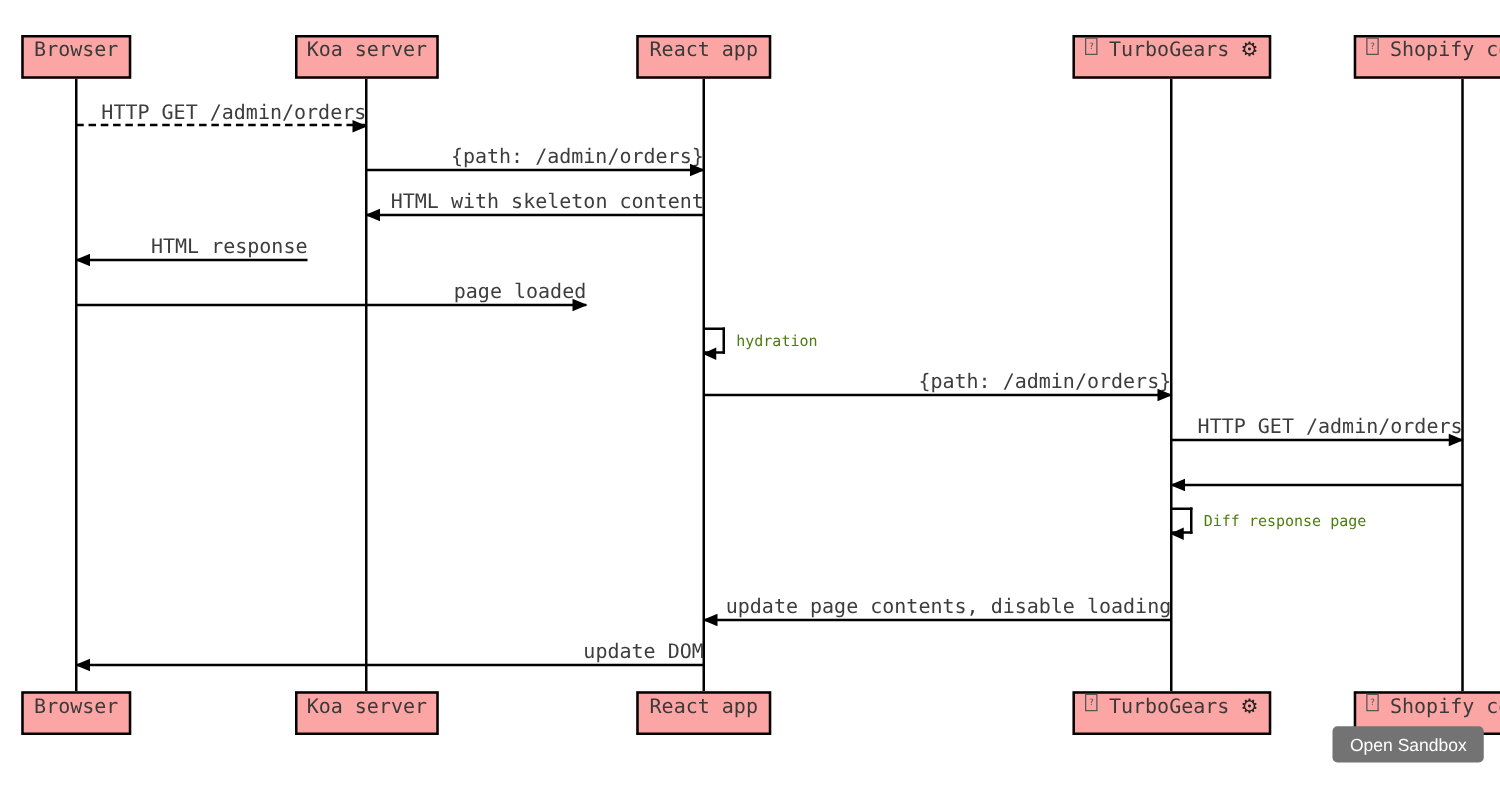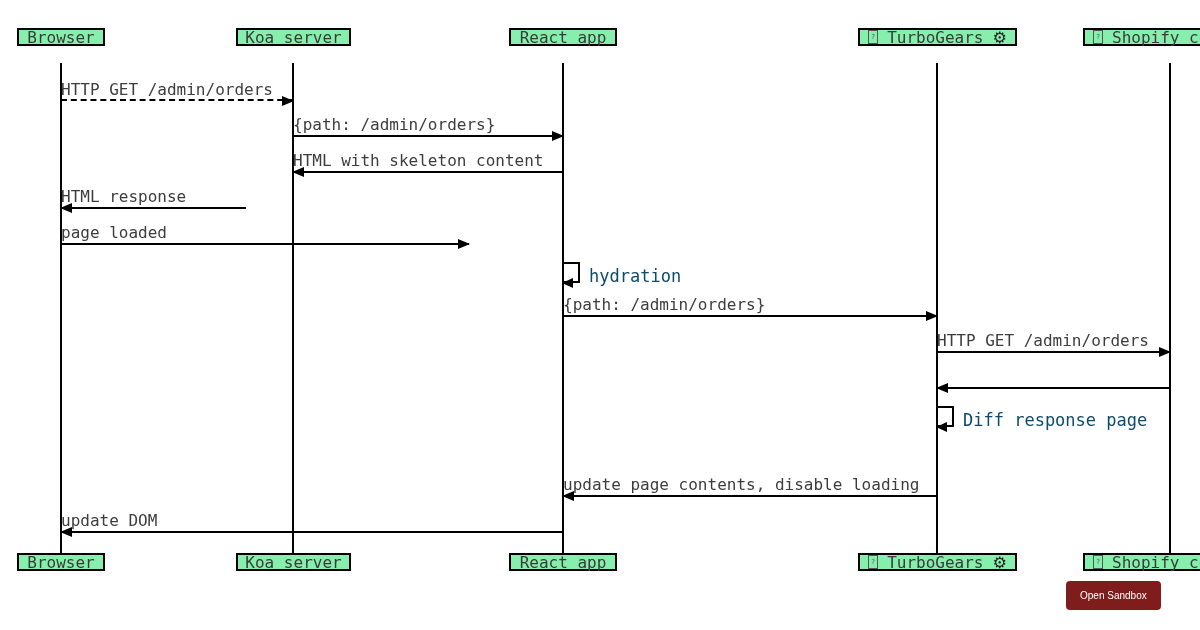--- a/index.html
+++ b/index.html
@@ -7,62 +7,62 @@
     width: 1200px; height: 630px; overflow: hidden;
     background: #ffffff;
     font-family: "DejaVu Sans Mono", monospace;
     position: relative;
   }
   .stage { position: absolute; left: 0; top: 0; width: 1200px; height: 630px; }
 
   
   .actor {
     position: absolute; box-sizing: border-box;
-    border: 2px solid #000; background: #86efac;
-    display: flex; align-items: center; justify-content: center;
+    border: 2px solid #000; background: #fca5a5;
+    display: flex; justify-content: center;
     font-size: 16px; color: #3a3a3a; white-space: nowrap;
-    gap: 9px; height: 18px; z-index: 2;
+    gap: 9px; height: 35px; z-index: 2;
   }
   .actor.left-align { justify-content: flex-start; padding-left: 8px; }
   .tofu {
     display: inline-flex; align-items: center; justify-content: center;
     width: 10px; height: 14px; border: 1px solid #555; box-sizing: border-box;
     font-size: 7px; color: #555; line-height: 1;
   }
   .gear { font-family: "DejaVu Sans", sans-serif; font-size: 16px; color: #222; }
 
   
   .lifeline { position: absolute; width: 2px; background: #000; top: 63px; height: 490px; }
 
   
   .msg { position: absolute; height: 23px; }
   .msg-label {
     position: absolute; left: 0; right: 0; bottom: 3px;
-    text-align: left; font-size: 16px; color: #3d3d3d; white-space: nowrap;
+    text-align: right; font-size: 16px; color: #3d3d3d; white-space: nowrap;
   }
   .msg-line  { position: absolute; left: 0; right: 0; bottom: 0; height: 2px; background: #000; }
   .msg-line.dashed { height: 0; background: none; border-top: 2px dashed #000; bottom: 1px; }
   .ah { position: absolute; width: 0; height: 0; border-top: 5px solid transparent; border-bottom: 5px solid transparent; }
   .ah.right { right: -1px; bottom: -4px; border-left: 12px solid #000; }
   .ah.left  { left: -1px;  bottom: -4px; border-right: 12px solid #000; }
 
   
   .self-hook {
     position: absolute; width: 17px; height: 21px; box-sizing: border-box;
     border: 2px solid #000; border-left: none;
   }
   .self-hook .ah.left { left: -1px; bottom: -7px; border-right: 11px solid #000;
     border-top: 5px solid transparent; border-bottom: 5px solid transparent; }
-  .self-label { position: absolute; font-size: 17px; color: #0c4a6e; white-space: nowrap; }
+  .self-label { position: absolute; font-size: 12px; color: #4d7c0f; white-space: nowrap; }
 
   
   .sandbox-btn {
     position: absolute; left: 1066px; top: 581px; height: 29px; padding: 0 14px;
-    background: #7f1d1d; color: #fff; border: none; border-radius: 4px;
-    font-family: "Liberation Sans", sans-serif; font-size: 10px;
+    background: #737373; color: #fff; border: none; border-radius: 4px;
+    font-family: "Liberation Sans", sans-serif; font-size: 14px;
     display: flex; align-items: center; justify-content: center;
     z-index: 10; cursor: pointer; white-space: nowrap;
   }
 </style>
 </head>
 <body>
 
 <div class="stage">
 
   <div class="actor" style="left:17px; top:28px; width:88px;">

